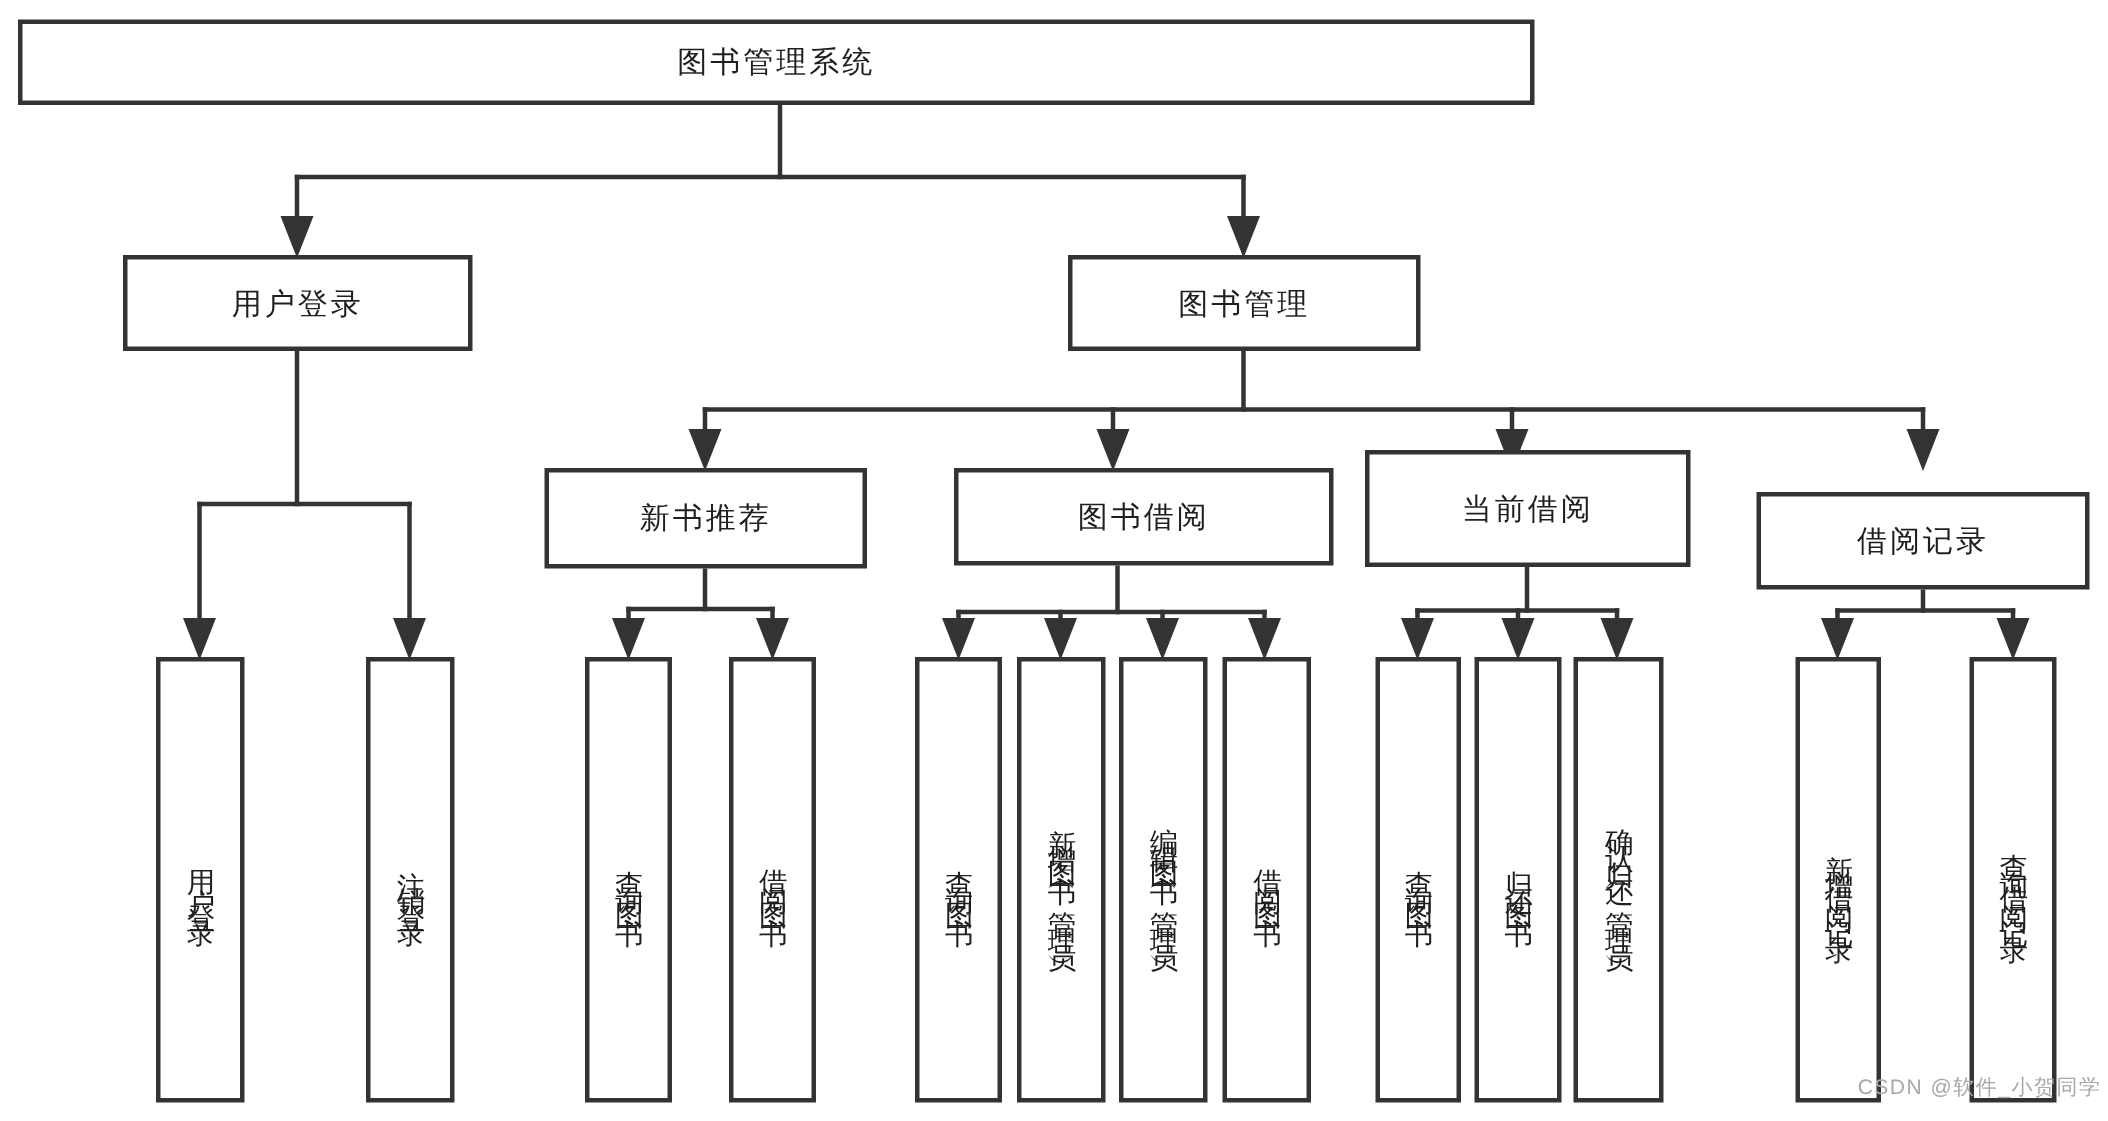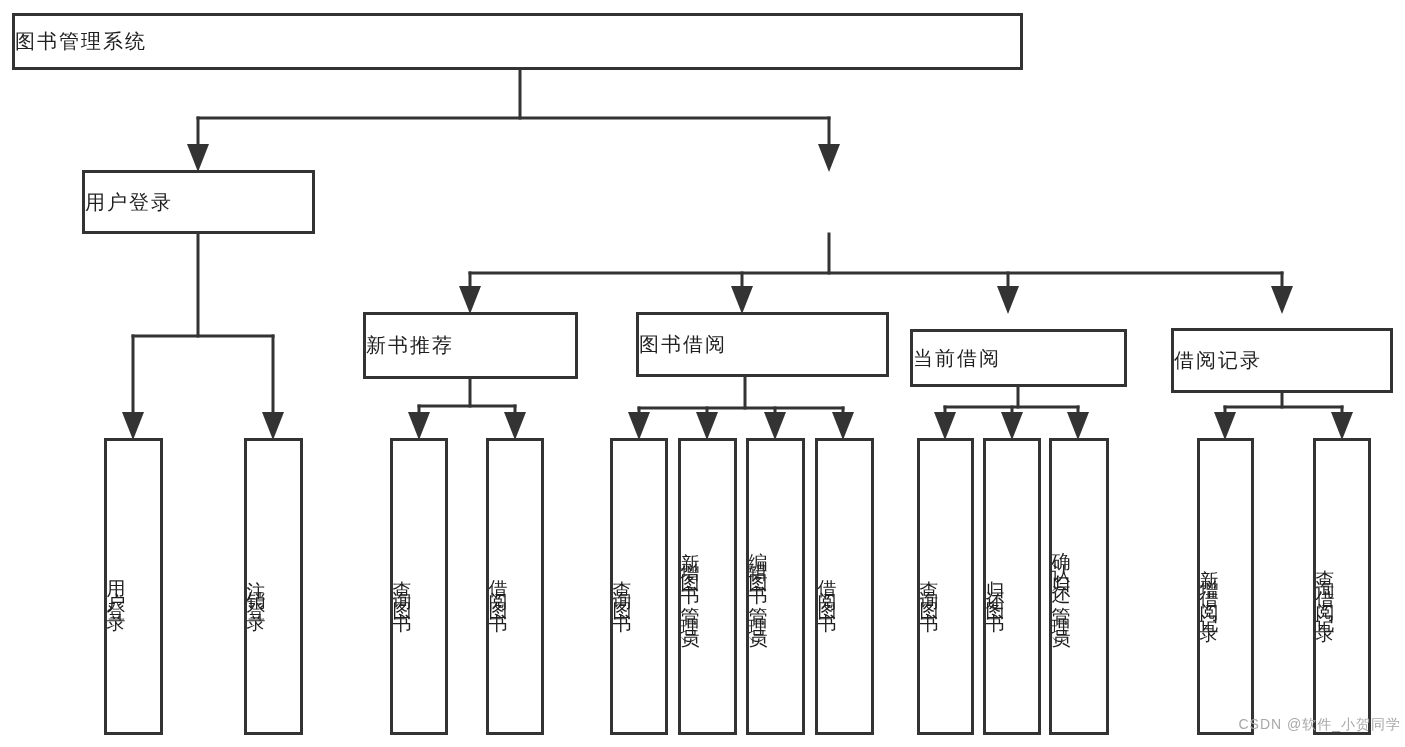--- a/index.html
+++ b/index.html
@@ -18,21 +18,21 @@
     position: absolute; left: 0; top: 0;
     width: 1405px; height: 747px;
   }
   .box {
     position: absolute;
     box-sizing: border-box;
     border: 3px solid #333333;
     background: #ffffff;
     display: flex;
     align-items: center;
-    justify-content: flex-start;
+    justify-content: center;
   }
   .hlabel {
     font-size: 20px;
     color: #1f1f1f;
     letter-spacing: 2px;
     white-space: nowrap;
   }
   .vlabel {
     writing-mode: vertical-rl;
     font-size: 19px;
@@ -133,28 +133,31 @@
     </g>
   </svg>
 
   <div class="box" style="left:12px;top:13px;width:1011px;height:57px">
     <span class="hlabel">图书管理系统</span>
   </div>
 
   <div class="box" style="left:82px;top:170px;width:233px;height:64px">
     <span class="hlabel">用户登录</span>
   </div>
+  <div class="box" style="left:712px;top:170px;width:235px;height:64px">
+    <span class="hlabel">图书管理</span>
+  </div>
 
   <div class="box" style="left:363px;top:312px;width:215px;height:67px">
     <span class="hlabel">新书推荐</span>
   </div>
   <div class="box" style="left:636px;top:312px;width:253px;height:65px">
     <span class="hlabel">图书借阅</span>
   </div>
-  <div class="box" style="left:910px;top:329px;width:217px;height:58px">
+  <div class="box" style="left:910px;top:300px;width:217px;height:78px">
     <span class="hlabel">当前借阅</span>
   </div>
   <div class="box" style="left:1171px;top:328px;width:222px;height:65px">
     <span class="hlabel">借阅记录</span>
   </div>
 
   <div class="box" style="left:104px;top:438px;width:59px;height:297px">
     <span class="vlabel">用户登录</span>
   </div>
   <div class="box" style="left:244px;top:438px;width:59px;height:297px">

